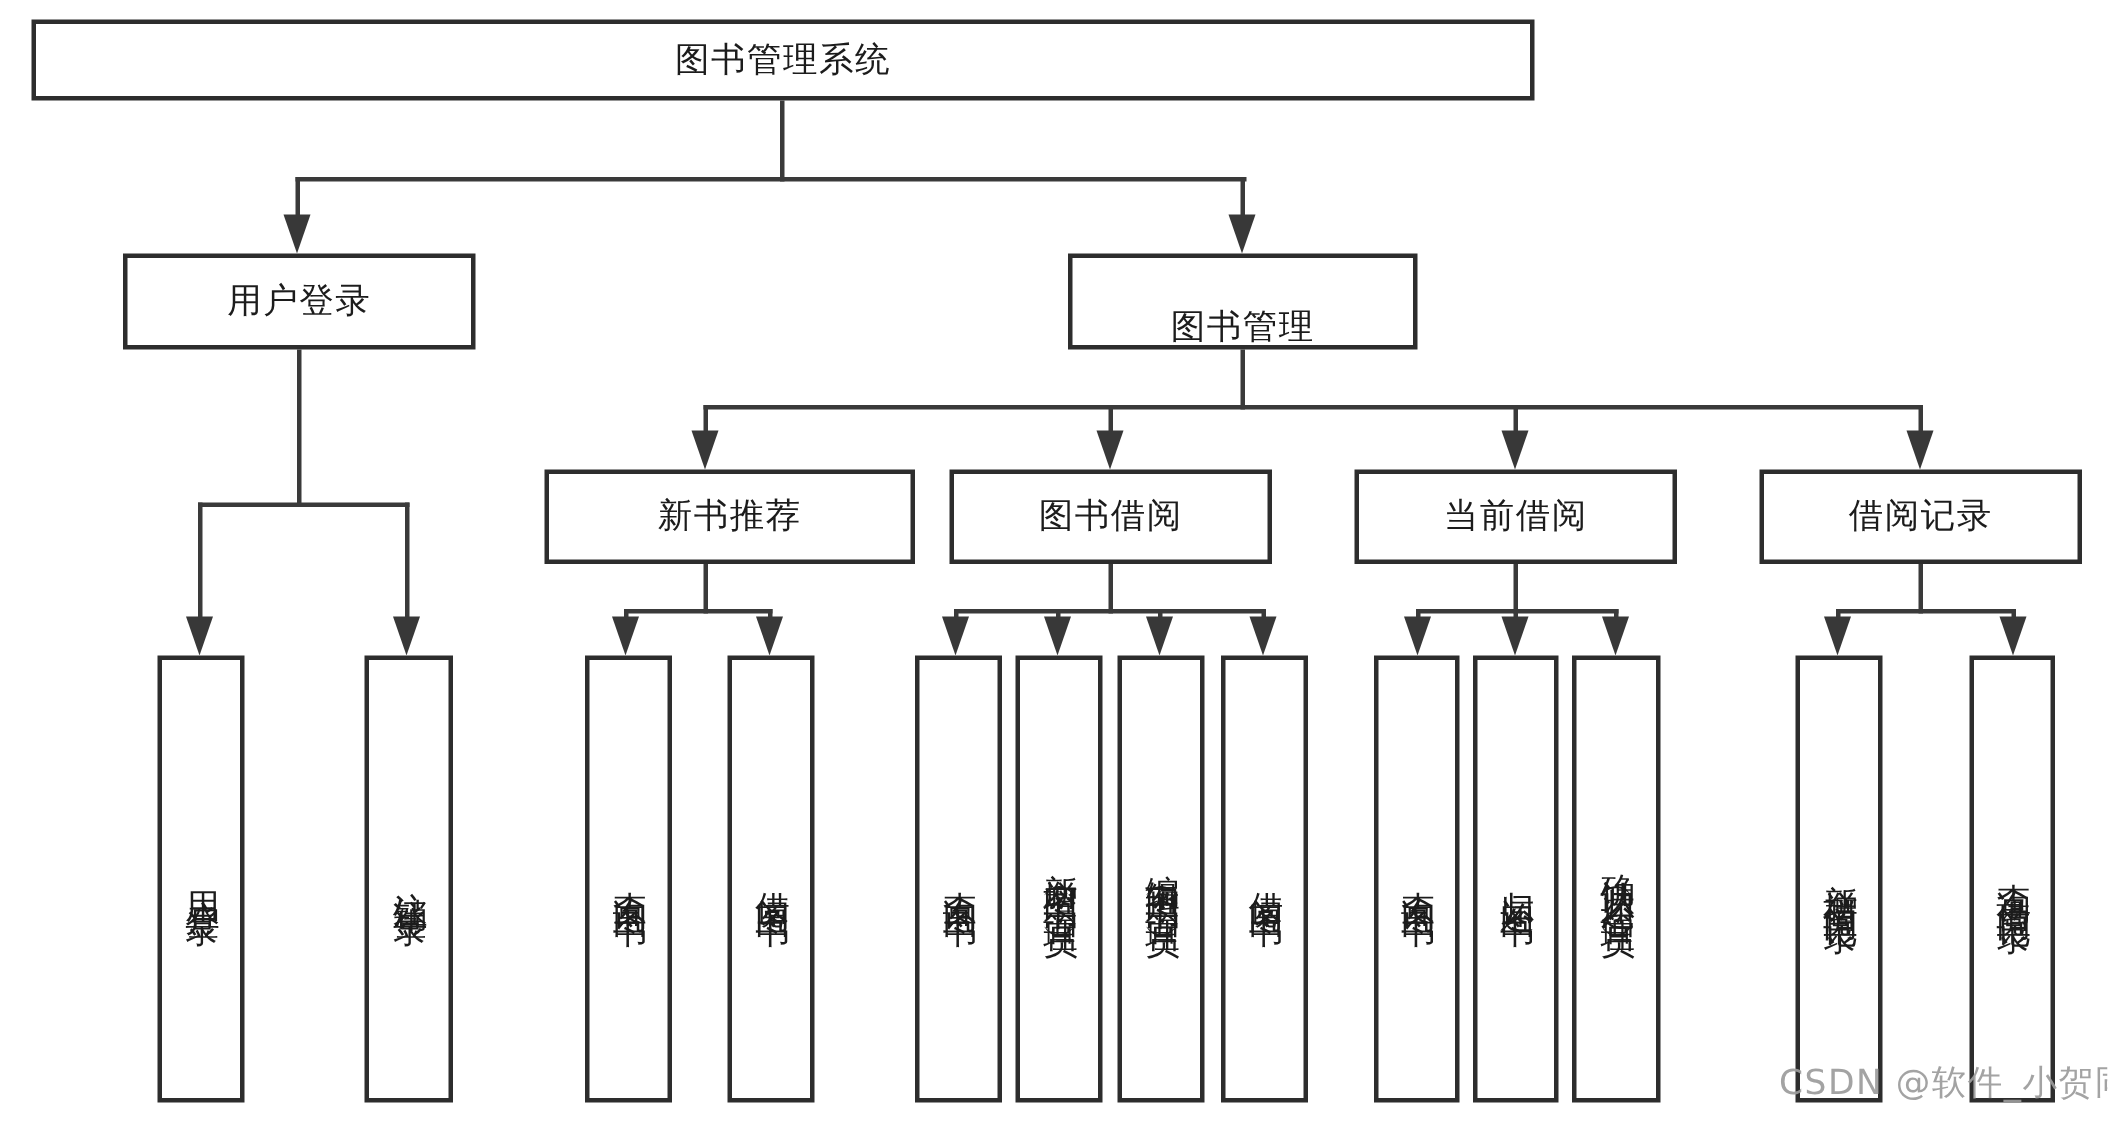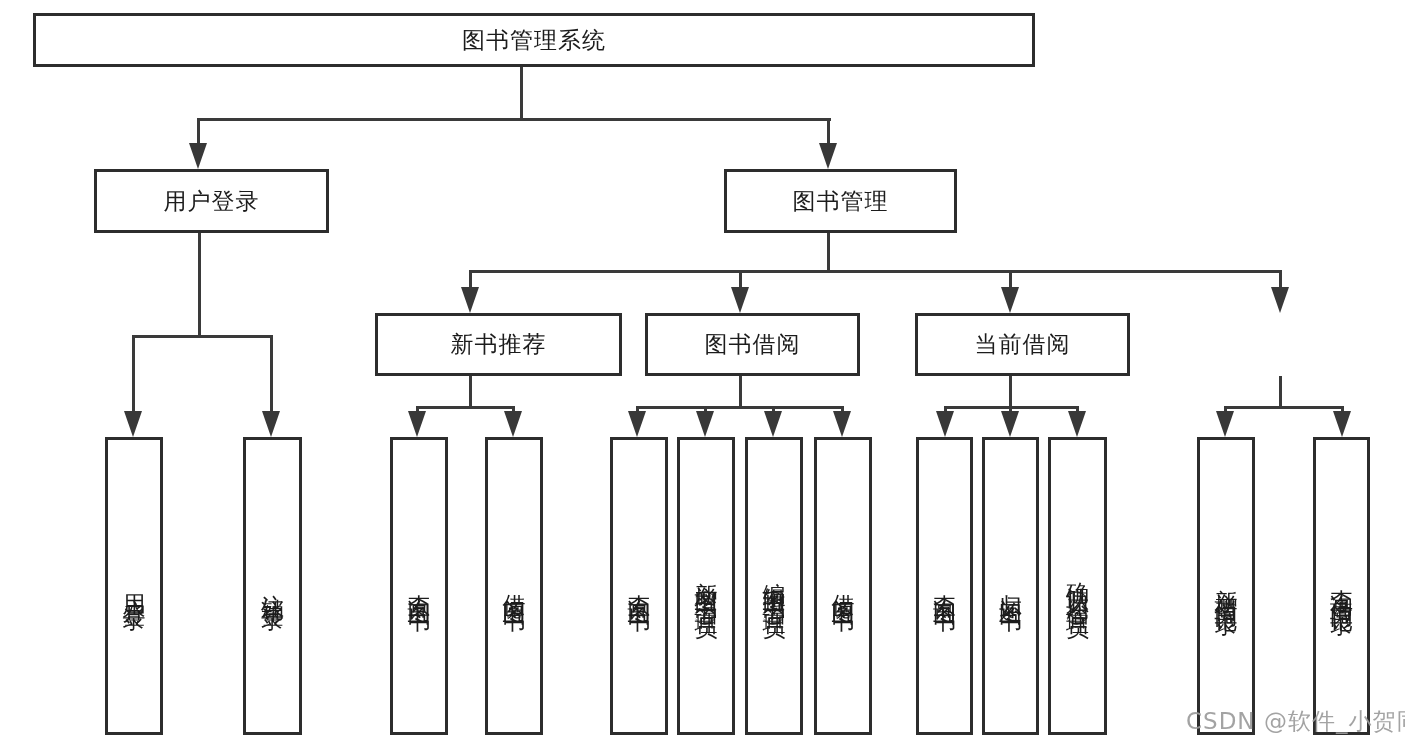--- a/index.html
+++ b/index.html
@@ -13,21 +13,21 @@
   .box{
     position:absolute;
     box-sizing:border-box;
     border:3px solid #2d2d2d;
     background:#ffffff;
     display:flex;align-items:center;justify-content:center;
     color:#1c1c1c;
     font-size:23px;
     line-height:1;
   }
-  .hbox{letter-spacing:1px;margin-left:12px;}
+  .hbox{letter-spacing:1px;}
   .leaf span{
     writing-mode:vertical-rl;
     text-orientation:mixed;
     letter-spacing:5px;
     line-height:1;
   }
   .hline,.vline{position:absolute;background:#3a3a3a;}
   .hline{height:3px;}
   .vline{width:3px;}
   .arr{
@@ -59,21 +59,21 @@
   <div class="vline" style="left:520px;top:67px;height:54px;"></div>
   <div class="hline" style="left:197px;top:118px;width:634px;"></div>
   <div class="vline" style="left:197px;top:118px;height:27px;"></div>
   <div class="arr" style="left:189px;top:143px;"></div>
   <div class="vline" style="left:827px;top:118px;height:27px;"></div>
   <div class="arr" style="left:819px;top:143px;"></div>
 
   <div class="box hbox" style="left:82px;top:169px;width:235px;height:64px;">
     <span>用户登录</span>
   </div>
-  <div class="box hbox" style="left:712px;top:169px;width:233px;height:64px;">
+  <div class="box hbox" style="left:712px;top:169px;width:233px;height:64px;align-items:flex-end;">
     <span>图书管理</span>
   </div>
 
   <div class="vline" style="left:198px;top:233px;height:105px;"></div>
   <div class="hline" style="left:132px;top:335px;width:141px;"></div>
   <div class="vline" style="left:132px;top:335px;height:80px;"></div>
   <div class="arr" style="left:124px;top:411px;"></div>
   <div class="vline" style="left:270px;top:335px;height:80px;"></div>
   <div class="arr" style="left:262px;top:411px;"></div>
 
@@ -89,20 +89,23 @@
   <div class="arr" style="left:1271px;top:287px;"></div>
 
   <div class="box hbox" style="left:363px;top:313px;width:247px;height:63px;">
     <span>新书推荐</span>
   </div>
   <div class="box hbox" style="left:633px;top:313px;width:215px;height:63px;">
     <span>图书借阅</span>
   </div>
   <div class="box hbox" style="left:903px;top:313px;width:215px;height:63px;">
     <span>当前借阅</span>
+  </div>
+  <div class="box hbox" style="left:1173px;top:313px;width:215px;height:63px;">
+    <span>借阅记录</span>
   </div>
 
   <div class="vline" style="left:469px;top:376px;height:33px;"></div>
   <div class="hline" style="left:416px;top:406px;width:99px;"></div>
   <div class="vline" style="left:416px;top:406px;height:9px;"></div>
   <div class="arr" style="left:408px;top:411px;"></div>
   <div class="vline" style="left:512px;top:406px;height:9px;"></div>
   <div class="arr" style="left:504px;top:411px;"></div>
 
   <div class="vline" style="left:739px;top:376px;height:33px;"></div>

